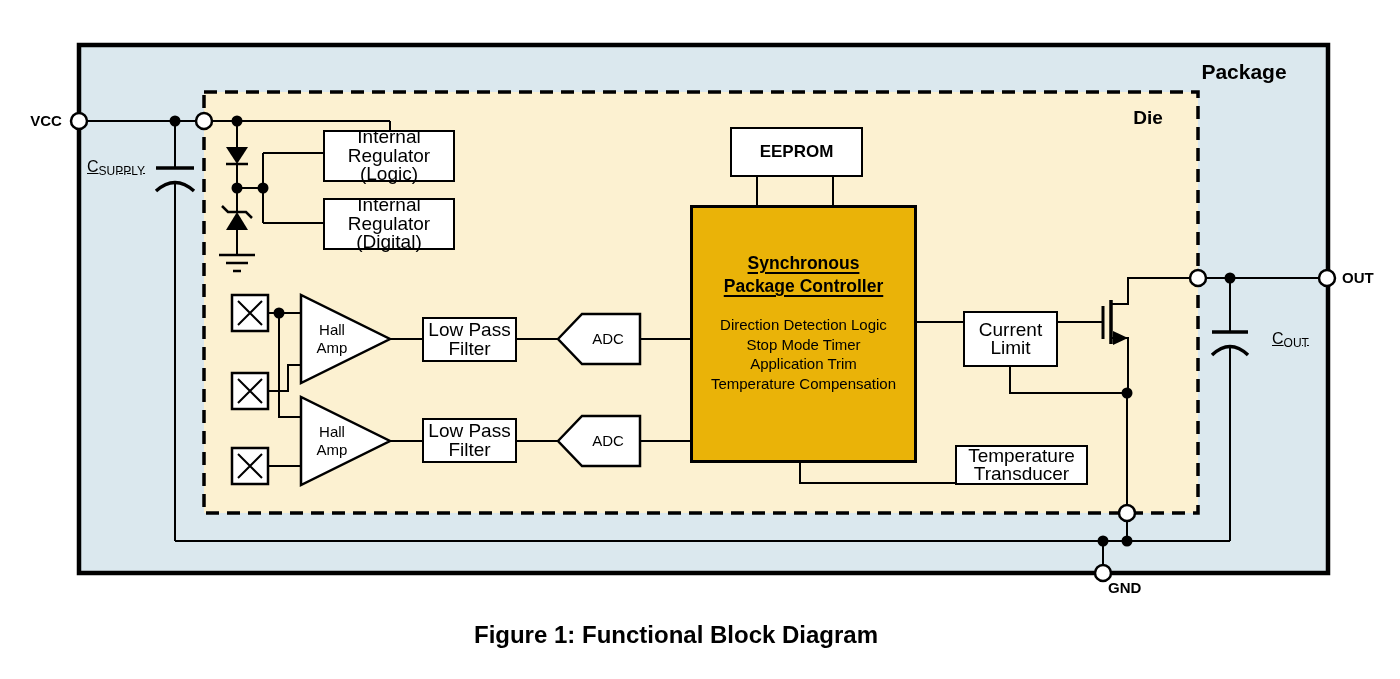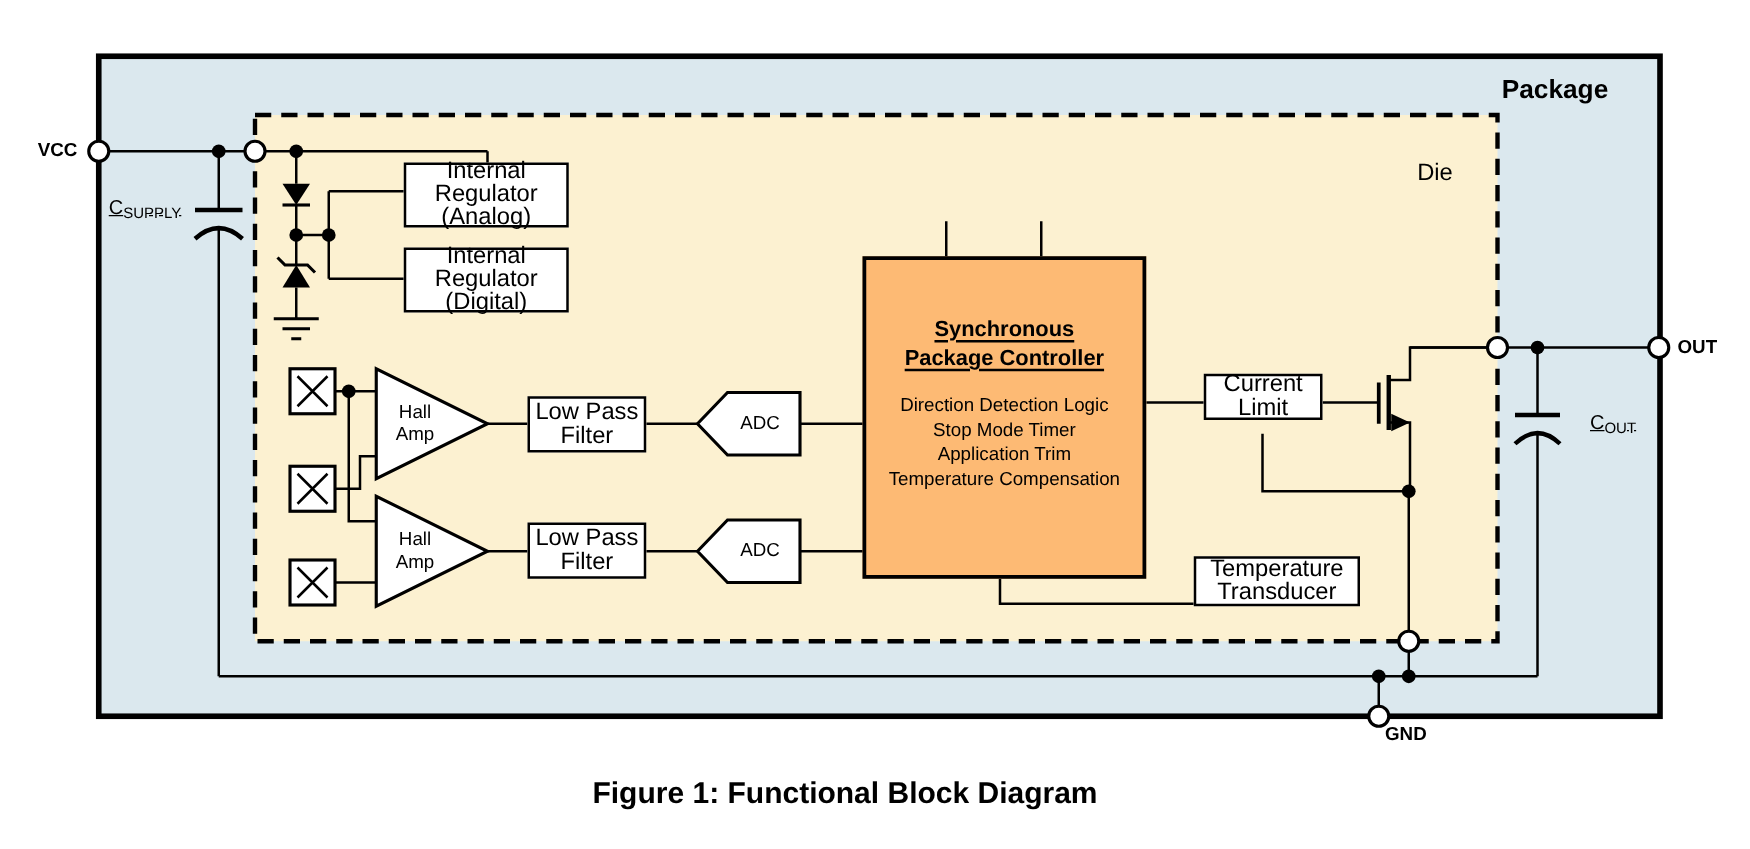--- a/index.html
+++ b/index.html
@@ -5,24 +5,24 @@
   html,body{margin:0;padding:0;background:#ffffff;}
   .canvas{position:relative;width:1400px;height:679px;font-family:"Liberation Sans",sans-serif;color:#000;overflow:hidden;}
   .canvas svg{position:absolute;left:0;top:0;}
   .blockbox{position:absolute;background:#ffffff;border:2.5px solid #000;box-sizing:border-box;
     display:flex;flex-direction:column;align-items:center;justify-content:center;
     font-size:19px;line-height:18.5px;text-align:center;}
   .overlaylabel{position:absolute;background:transparent;display:flex;flex-direction:column;
     align-items:center;justify-content:center;font-size:15px;line-height:18px;text-align:center;}
   .pinlabel{position:absolute;font-weight:bold;font-size:15px;white-space:nowrap;}
   .package-label{position:absolute;font-weight:bold;font-size:21px;}
-  .die-label{position:absolute;font-weight:normal;font-size:19px;margin-top:21px;}
+  .die-label{position:absolute;font-weight:bold;font-size:19px;}
   .caplabel{position:absolute;font-size:16px;white-space:nowrap;text-decoration:underline;}
   .caplabel .sub{font-size:12px;vertical-align:-3px;}
-  .controller{position:absolute;background:#fdba74;border:3px solid #000;box-sizing:border-box;
+  .controller{position:absolute;background:#eab308;border:3px solid #000;box-sizing:border-box;
     text-align:center;padding-top:44px;}
   .ctrl-title{font-size:17.5px;font-weight:bold;line-height:23px;text-decoration:underline;
     text-decoration-thickness:2px;text-underline-offset:3px;}
   .ctrl-lines{margin-top:17px;font-size:15px;line-height:19.5px;}
   .eeprom{font-weight:bold;font-size:17px;}
   .caption{position:absolute;font-weight:bold;font-size:24px;text-align:center;}
 </style>
 </head>
 <body>
 
@@ -112,28 +112,31 @@
   <circle cx="79" cy="121" r="8" fill="#fff" stroke="#000" stroke-width="2.5"></circle>
   <circle cx="204" cy="121" r="8" fill="#fff" stroke="#000" stroke-width="2.5"></circle>
   <circle cx="1198" cy="278" r="8" fill="#fff" stroke="#000" stroke-width="2.5"></circle>
   <circle cx="1327" cy="278" r="8" fill="#fff" stroke="#000" stroke-width="2.5"></circle>
   <circle cx="1127" cy="513" r="8" fill="#fff" stroke="#000" stroke-width="2.5"></circle>
   <circle cx="1103" cy="573" r="8" fill="#fff" stroke="#000" stroke-width="2.5"></circle>
 </svg>
 
 <div class="blockbox" style="left:323px;top:130px;width:132px;height:52px;">
   <div>Internal Regulator</div>
-  <div>(Analog)</div>
+  <div>(Logic)</div>
 </div>
 
 <div class="blockbox" style="left:323px;top:198px;width:132px;height:52px;">
   <div>Internal Regulator</div>
   <div>(Digital)</div>
 </div>
 
+<div class="blockbox eeprom" style="left:730px;top:127px;width:133px;height:50px;">
+  <div>EEPROM</div>
+</div>
 
 <div class="controller" style="left:690px;top:205px;width:227px;height:258px;">
   <div class="ctrl-title">Synchronous</div>
   <div class="ctrl-title">Package Controller</div>
   <div class="ctrl-lines">
     <div>Direction Detection Logic</div>
     <div>Stop Mode Timer</div>
     <div>Application Trim</div>
     <div>Temperature Compensation</div>
   </div>
@@ -157,21 +160,21 @@
   <div>Filter</div>
 </div>
 
 <div class="overlaylabel" style="left:578px;top:327px;width:60px;height:24px;">
   <div>ADC</div>
 </div>
 <div class="overlaylabel" style="left:578px;top:429px;width:60px;height:24px;">
   <div>ADC</div>
 </div>
 
-<div class="blockbox" style="left:963px;top:299px;width:95px;height:37px;">
+<div class="blockbox" style="left:963px;top:311px;width:95px;height:56px;">
   <div>Current</div>
   <div>Limit</div>
 </div>
 
 <div class="blockbox" style="left:955px;top:445px;width:133px;height:40px;">
   <div>Temperature</div>
   <div>Transducer</div>
 </div>
 
 <div class="package-label" style="left:1180px;top:60px;width:128px;text-align:center;">Package</div>

